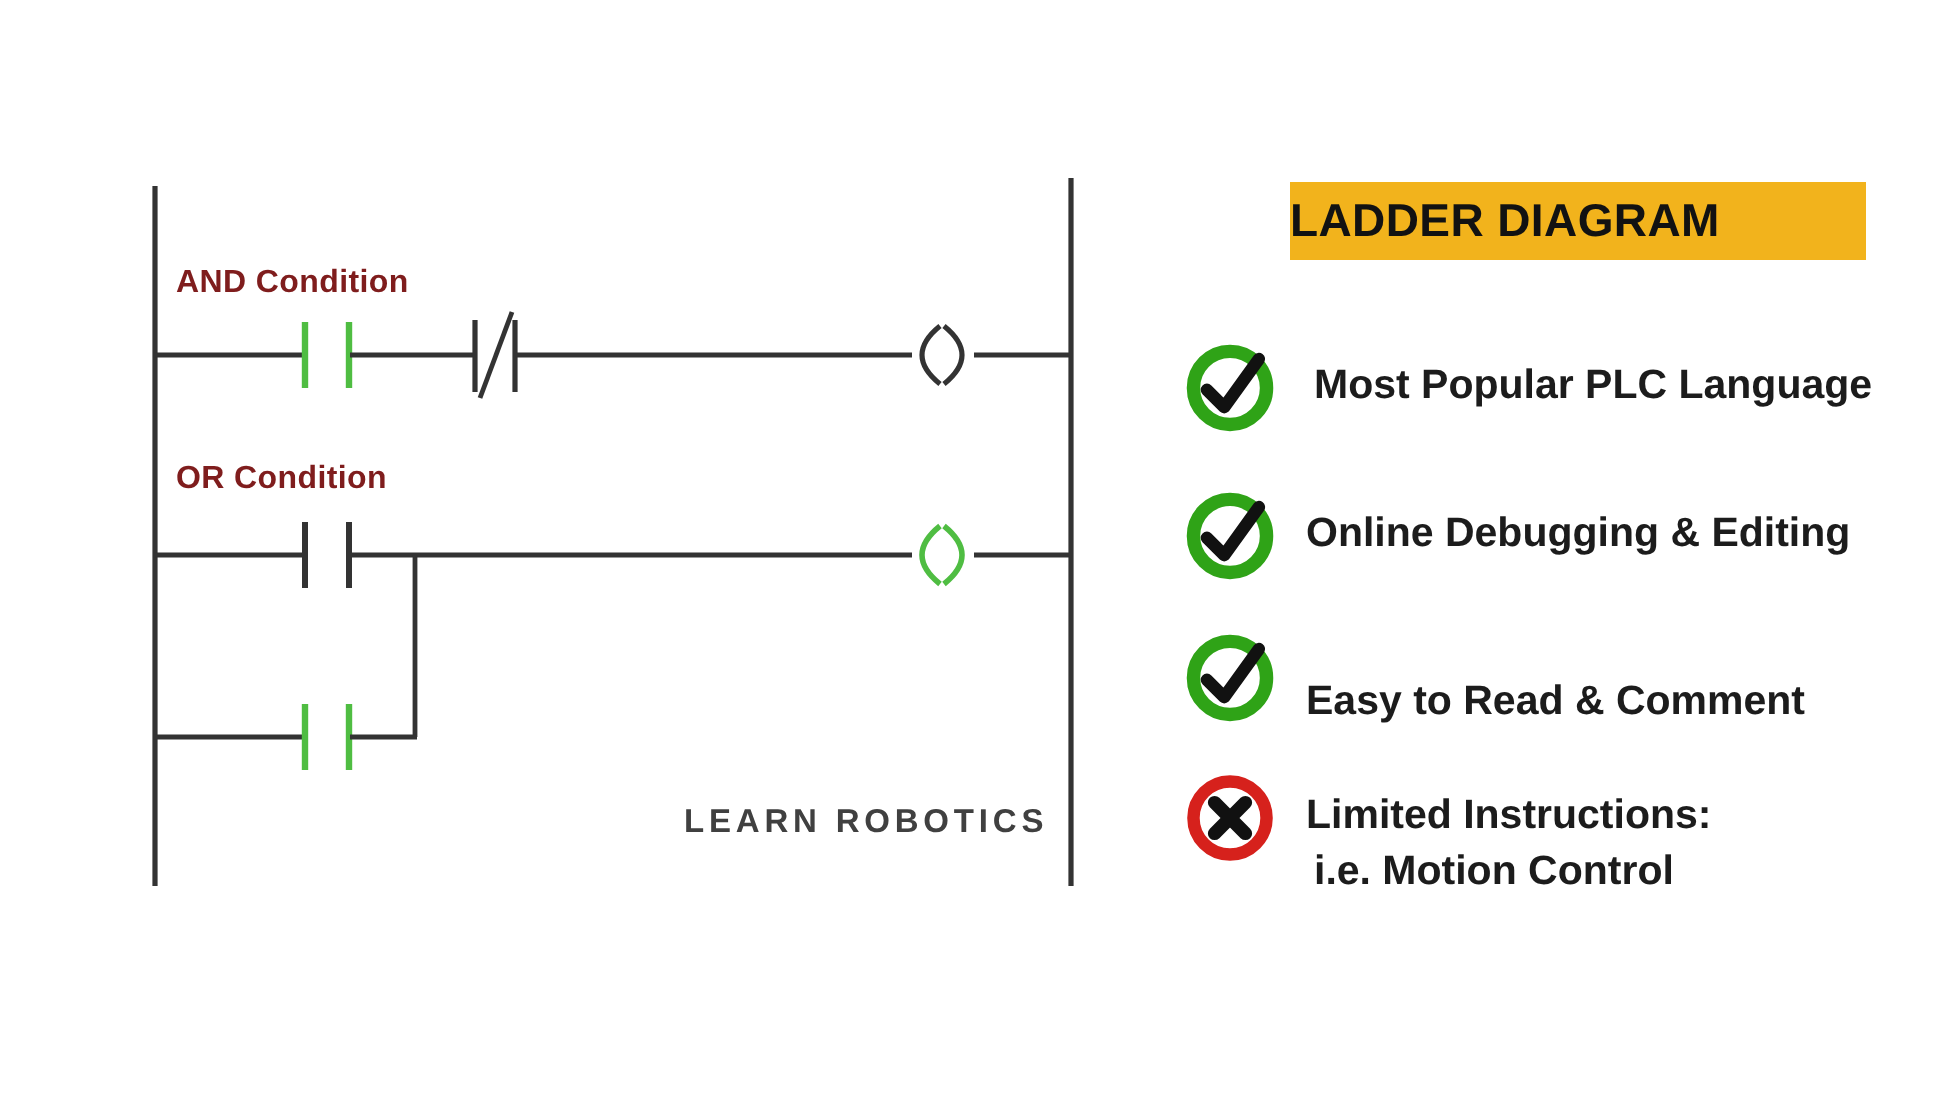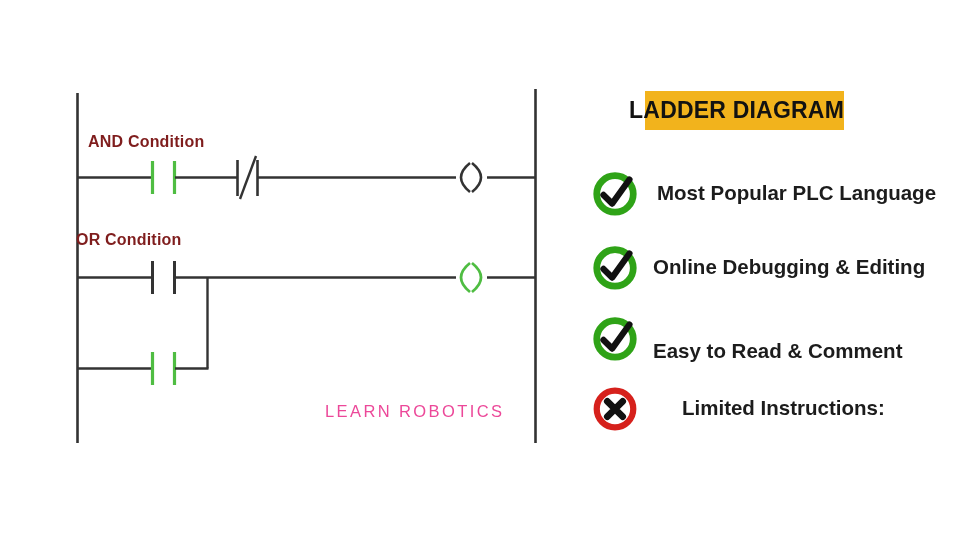--- a/index.html
+++ b/index.html
@@ -18,37 +18,37 @@
     width: 972px; height: 547px;
   }
   .rung-label {
     position: absolute;
     font-size: 16px;
     font-weight: 800;
     color: #7f1d1d;
     letter-spacing: 0.2px;
   }
   .rung-label.and { left: 88px; top: 133px; }
-  .rung-label.or  { left: 76px; top: 231px; text-align: center; }
+  .rung-label.or  { left: 88px; top: 231px; text-align: center; }
   .watermark {
     position: absolute;
-    left: 325px; top: 402px;
+    left: 342px; top: 402px;
     font-size: 16.5px;
-    font-weight: 400;
+    font-weight: 700;
     letter-spacing: 2.4px;
-    color: #ec4899;
+    color: #404040;
   }
   .title-box {
     position: absolute;
     left: 645px; top: 91px;
-    width: 199px; height: 39px;
+    width: 288px; height: 39px;
     background: #F2B31C;
     display: flex;
     align-items: center;
-    justify-content: flex-end;
+    justify-content: flex-start;
   }
   .title-box .title-text {
     font-size: 23px;
     font-weight: 800;
     color: #121212;
     letter-spacing: 0.2px;
     white-space: nowrap;
   }
   .benefit-row {
     position: absolute;
@@ -61,21 +61,21 @@
   .benefit-row.r2 { top: 242px; justify-content: flex-end; }
   .benefit-row.r3 { top: 313px; align-items: flex-end; }
   .benefit-row.r4 { top: 384px; align-items: flex-start; }
   .benefit-icon { width: 50px; height: 50px; flex: 0 0 auto; }
   .benefit-text {
     font-size: 20.5px;
     font-weight: 700;
     color: #1c1c1c;
     white-space: nowrap;
   }
-  .benefit-row.r4 .benefit-text { margin-top: 10px; line-height: 28px; margin-left: 29px; }
+  .benefit-row.r4 .benefit-text { margin-top: 10px; line-height: 28px; }
   .benefit-text .line2 { padding-left: 4px; }
 </style>
 </head>
 <body>
 
 <div class="canvas">
 
   <svg class="ladder-svg" viewBox="0 0 972 547">
 
     <line x1="77.5" y1="93" x2="77.5" y2="443" stroke="#333333" stroke-width="2.6"></line>
@@ -159,16 +159,17 @@
     <span class="benefit-text">Easy to Read &amp; Comment</span>
   </div>
 
   <div class="benefit-row r4">
     <svg class="benefit-icon" viewBox="0 0 52 52">
       <circle cx="26" cy="26" r="19" fill="#ffffff" stroke="#D6211C" stroke-width="6.5"></circle>
       <path d="M18 18 L34 34 M34 18 L18 34" fill="none" stroke="#111111" stroke-width="7" stroke-linecap="round"></path>
     </svg>
     <span class="benefit-text">
       <span class="line1">Limited Instructions:</span><br>
+      <span class="line2">i.e. Motion Control</span>
     </span>
   </div>
 
 </div>
 
 </body></html>

